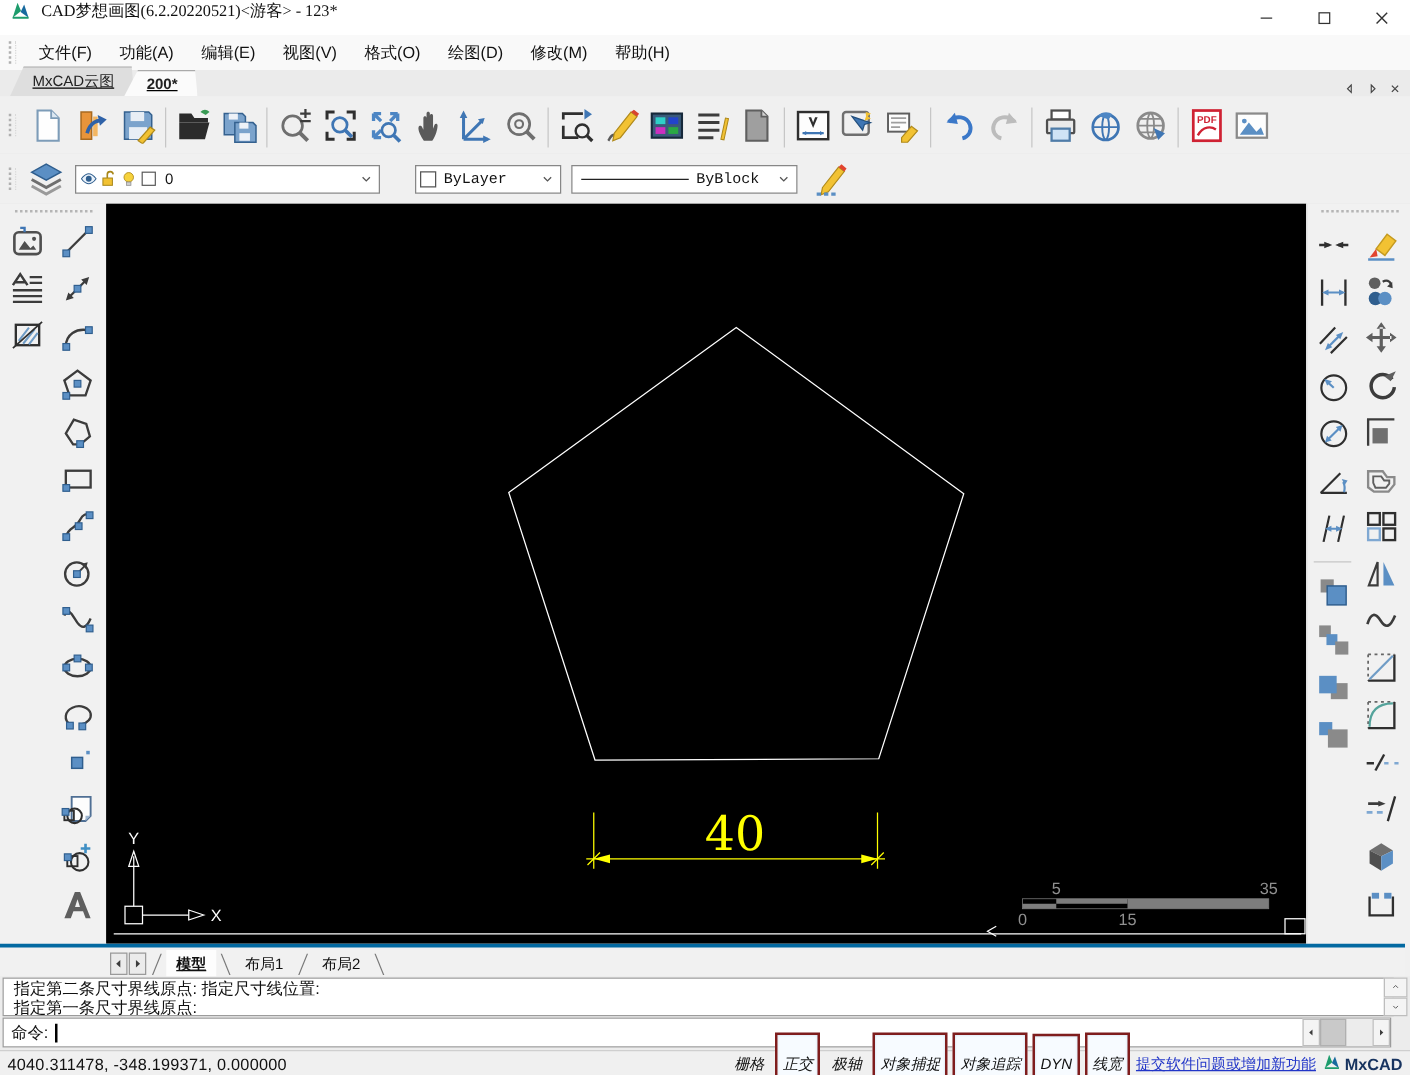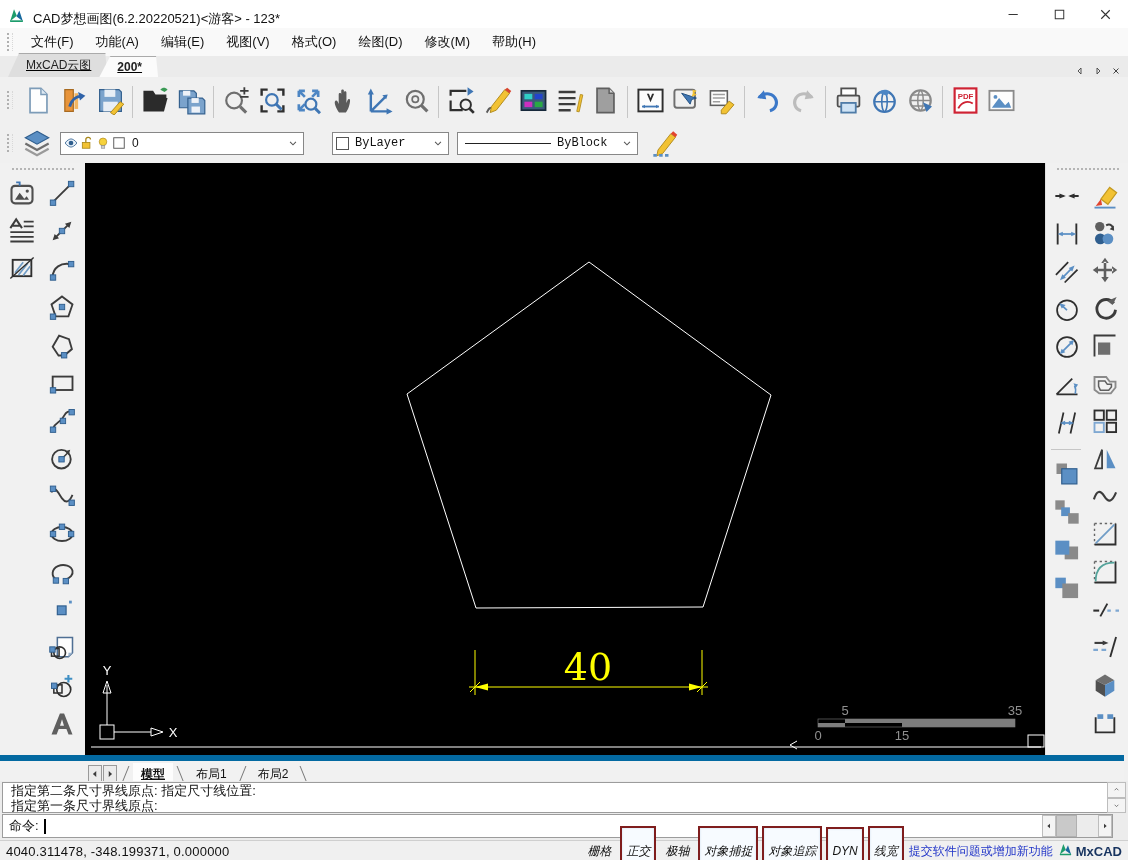--- a/index.html
+++ b/index.html
@@ -3,21 +3,21 @@
 <meta charset="utf-8">
 <style>
   html,body{margin:0;padding:0;background:#d6d6d6;}
   #app{position:relative;width:1128px;height:860px;background:#f0f0f0;
        font-family:"Liberation Sans",sans-serif;overflow:hidden;user-select:none;}
   .icn{display:inline-flex;align-items:center;justify-content:center;}
   .icn svg{display:block;}
 
   
   .titlebar{position:absolute;top:0;left:0;right:0;height:28px;background:#ffffff;
-            display:flex;align-items:flex-end;border-bottom:1px solid #ececec;}
+            display:flex;align-items:flex-start;border-bottom:1px solid #ececec;font-family:Liberation Serif, serif;}
   .app-ico{margin-left:8px;}
   .title-text{font-size:13px;color:#111;margin-left:8px;}
   .win-controls{margin-left:auto;display:flex;height:100%;}
   .win-btn{width:46px;height:100%;display:flex;align-items:center;justify-content:center;
            background:transparent;border:none;}
 
   
   .menubar{position:absolute;top:28px;left:0;right:0;height:28px;background:#f9f9f9;
            display:flex;align-items:center;border-bottom:1px solid #e8e8e8;}
   .gripper-v{width:3px;height:18px;border-left:2px dotted #b0b0b0;border-right:1px dotted #d8d8d8;margin:0 7px;}
@@ -63,21 +63,21 @@
   .gripper-h{width:62px;height:2px;border-top:2px dotted #b5b5b5;margin:5px auto 0;}
   .side-btn{position:absolute;width:32px;height:32px;background:transparent;border:none;padding:0;
             display:flex;align-items:center;justify-content:center;}
   .side-sep{position:absolute;height:1px;background:#c6c6c6;}
 
   
   .canvas{position:absolute;left:85px;top:163px;width:960px;height:592px;background:#000;}
 
   
   .layoutstrip{position:absolute;top:755px;left:0;right:4px;height:26px;background:#f1f1f1;
-               border-top:6px solid #0369a1;display:flex;align-items:center;font-size:12px;}
+               border-top:3px solid #0369a1;display:flex;align-items:center;font-size:12px;}
   .lt-nav{width:14px;height:18px;border:1px solid #9a9a9a;background:#ebebeb;display:flex;
           align-items:center;justify-content:center;padding:0;margin-right:1px;}
   .lt-slash{width:1px;height:17px;background:#777;transform:skewX(-22deg);margin:0 7px;}
   .lt-slash.alt{transform:skewX(22deg);}
   .layout-tab{padding:3px 8px;color:#111;}
   .layout-tab.active{background:#fdfdfd;font-weight:bold;text-decoration:underline;}
 
   
   .command{position:absolute;top:781px;left:0;right:0;height:59px;background:#ececec;}
   .cmd-history{position:absolute;left:2px;top:1px;width:1103px;height:29px;background:#fff;
@@ -95,21 +95,21 @@
   .hthumb{width:19px;background:#c9c9c9;border:1px solid #b0b0b0;}
   .hspace{flex:1;}
 
   
   .statusbar{position:absolute;top:840px;left:0;right:0;height:20px;background:#f0f0f0;
              border-top:1px solid #cfcfcf;display:flex;align-items:center;font-size:12px;}
   .coords{margin-left:6px;font-size:13px;color:#111;letter-spacing:.2px;}
   .status-right{margin-left:auto;display:flex;align-items:center;gap:5px;margin-right:6px;}
   .toggle{padding:15px 4px;color:#111;background:none;border:1px solid transparent;font-size:12px;font-style:italic;}
   .toggle.active{border:2px solid #7f1d1d;background:#f7fbff;box-shadow:inset 0 0 2px #c5d8ea;}
-  .fb-link{color:#2236c8;}
+  .fb-link{color:#2236c8;text-decoration:underline;}
   .brand{display:flex;align-items:center;gap:3px;font-weight:bold;color:#17335f;font-size:13px;}
 </style>
 </head>
 <body>
 
 <div id="app">
 
   <div class="titlebar">
     <span class="app-ico" id="appLogo"><span class="icn">
           <svg width="17" height="17" viewBox="0 0 24 24">

